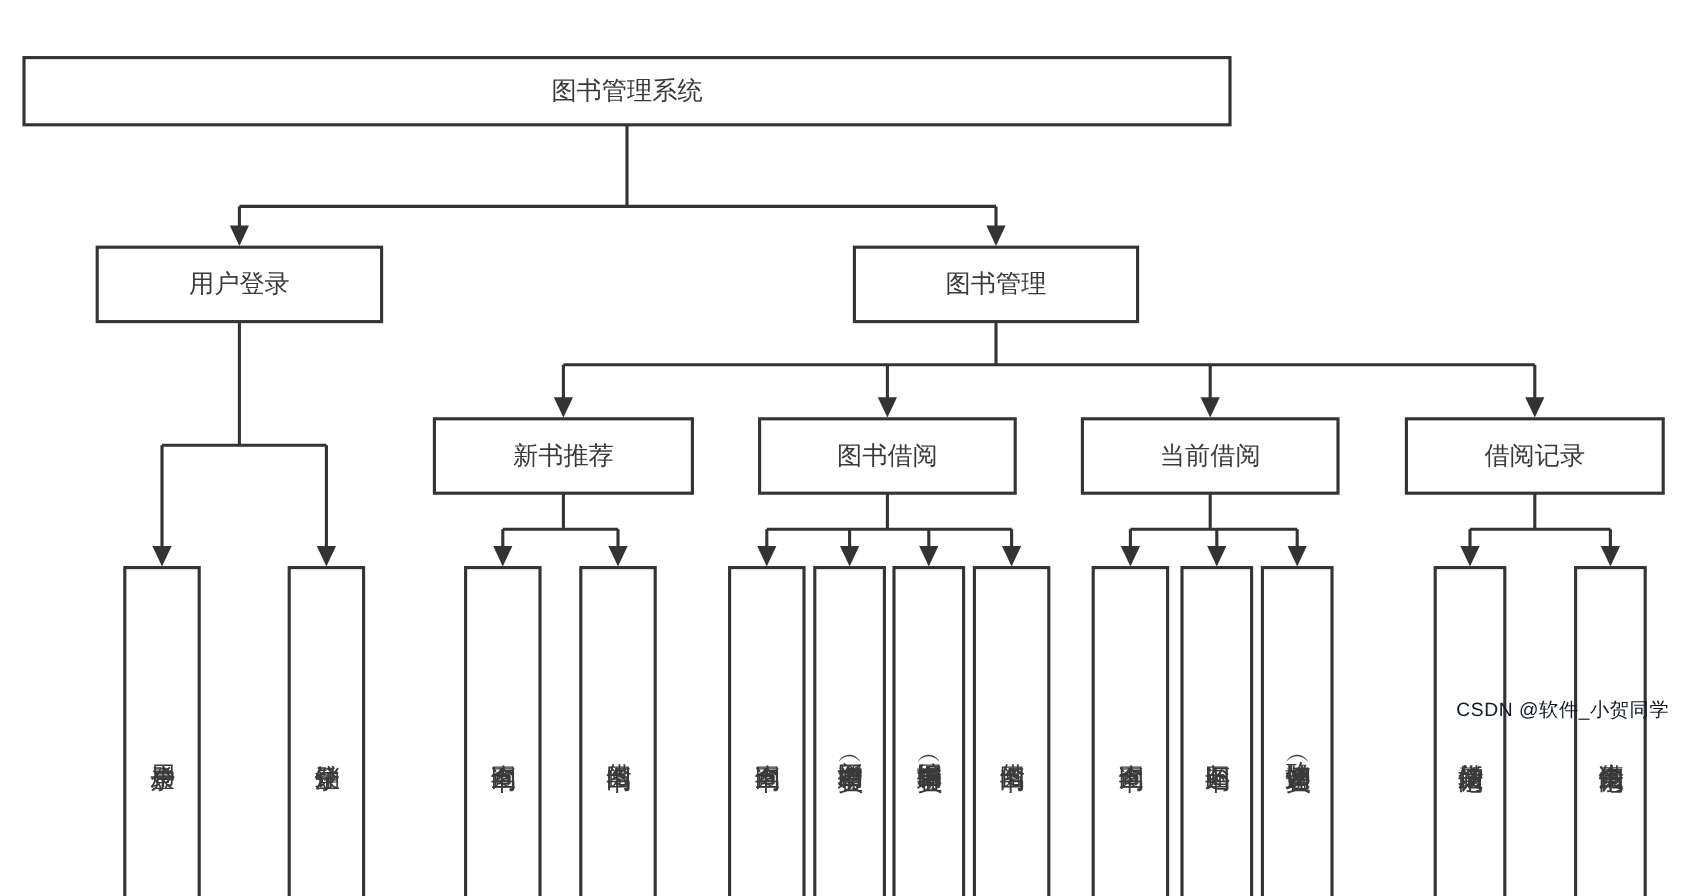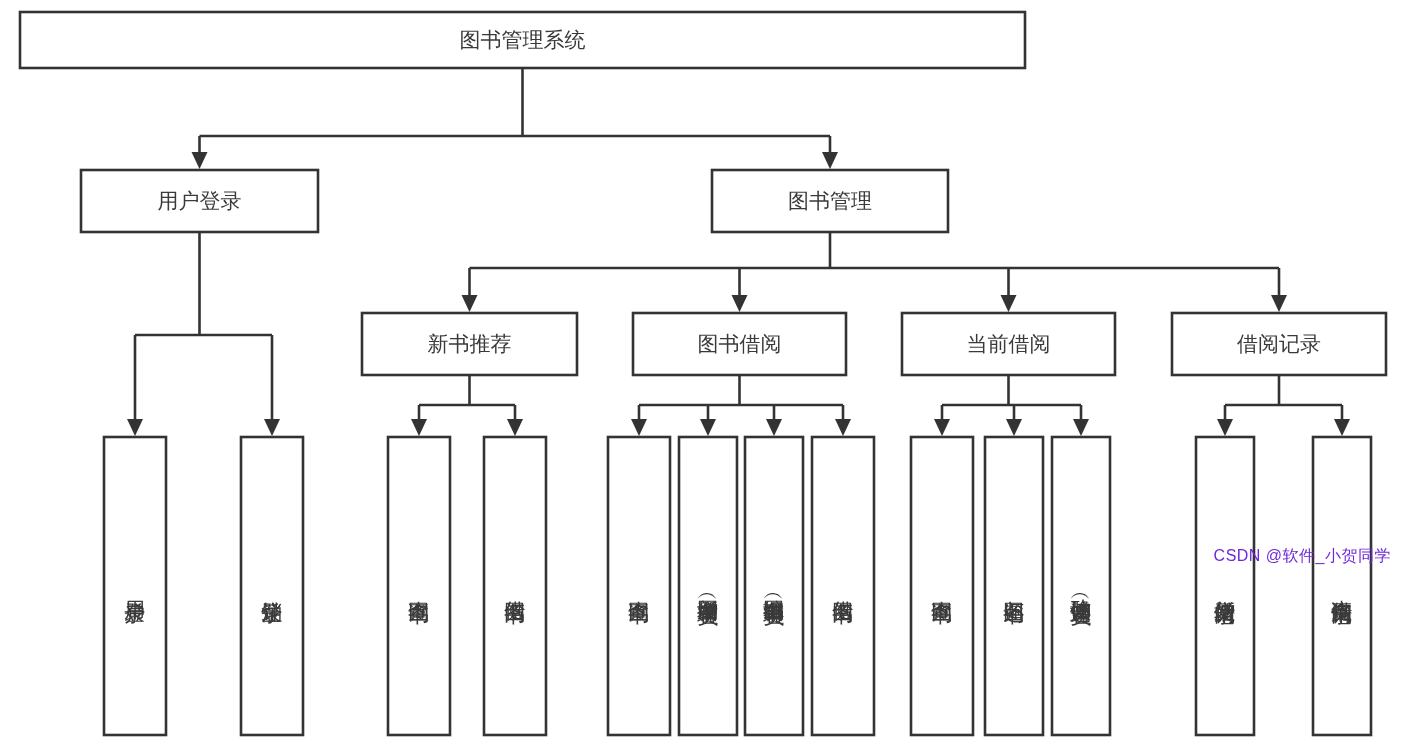--- a/index.html
+++ b/index.html
@@ -12,20 +12,21 @@
     width: 1405px;
     height: 747px;
     font-family: "Liberation Sans", "DejaVu Sans", sans-serif;
     overflow: hidden;
     position: relative;
   }
   #diagram-root {
     position: relative;
     width: 1405px;
     height: 573px;
+    margin-top: 36px;
   }
   svg#tree-svg {
     position: absolute;
     top: 0;
     left: 0;
     width: 1405px;
     height: 747px;
     display: block;
   }
   .node-box {
@@ -68,21 +69,21 @@
     letter-spacing: 1px;
     white-space: nowrap;
     text-align: center;
   }
   #watermark {
     position: absolute;
     right: 14px;
     bottom: 6px;
     font-family: "Liberation Sans", "DejaVu Sans", sans-serif;
     font-size: 16px;
-    color: #6d28d9;
+    color: #0f172a;
     letter-spacing: 0.5px;
     user-select: none;
     pointer-events: none;
     white-space: nowrap;
     text-align: center;
   }
 </style>
 </head>
 <body>
 

